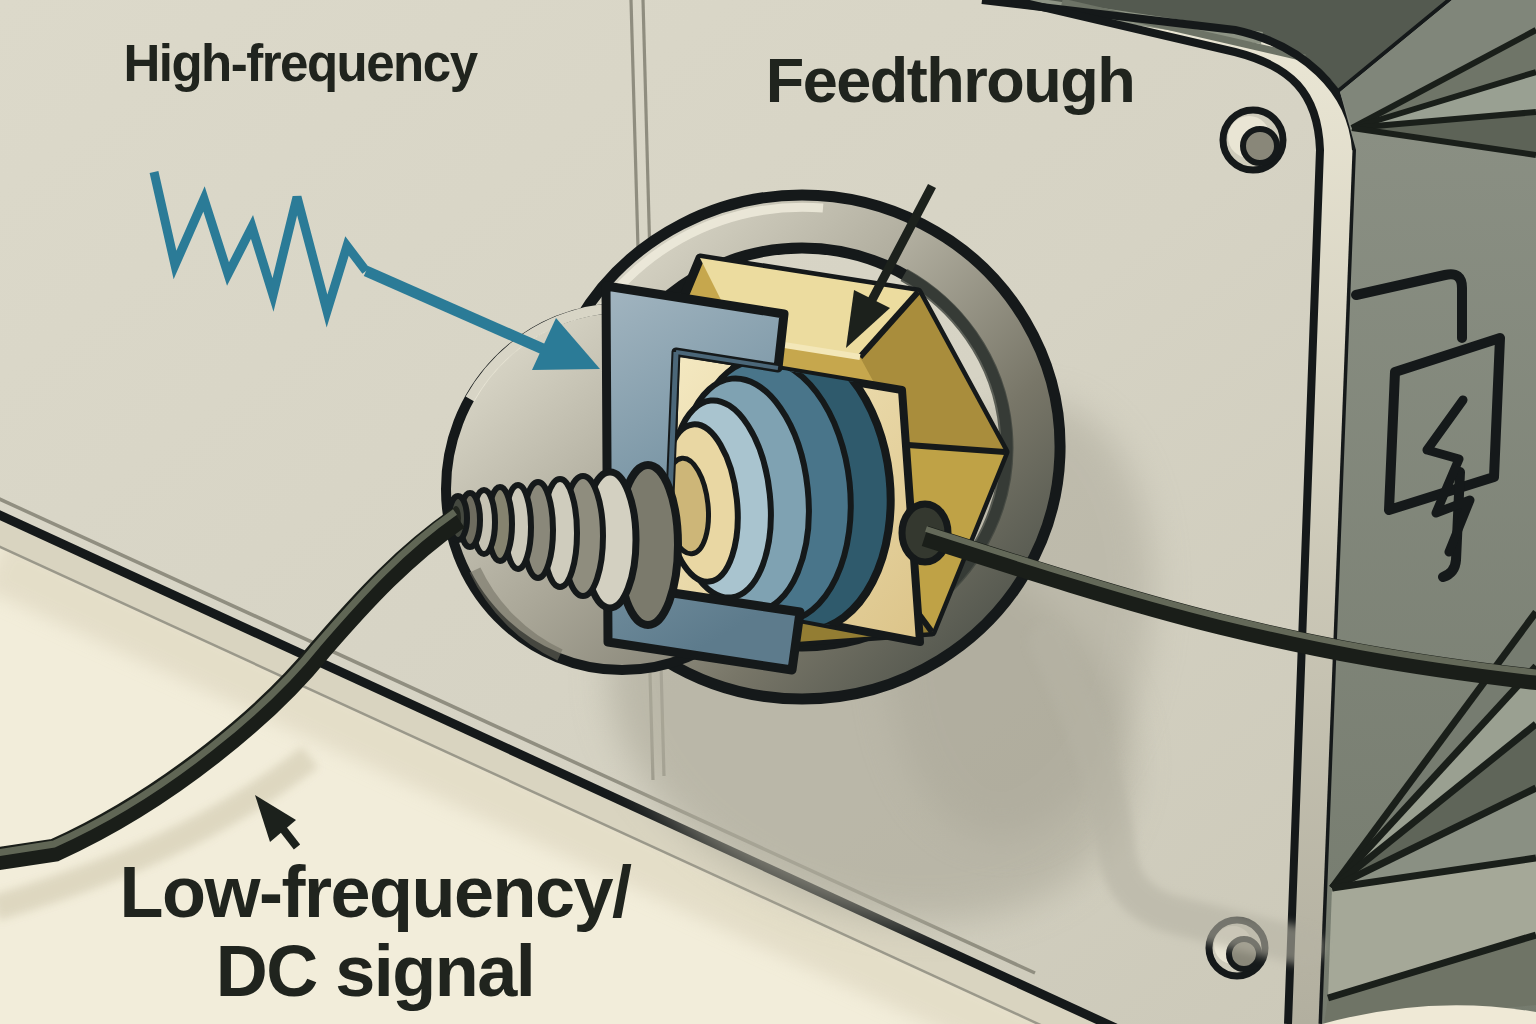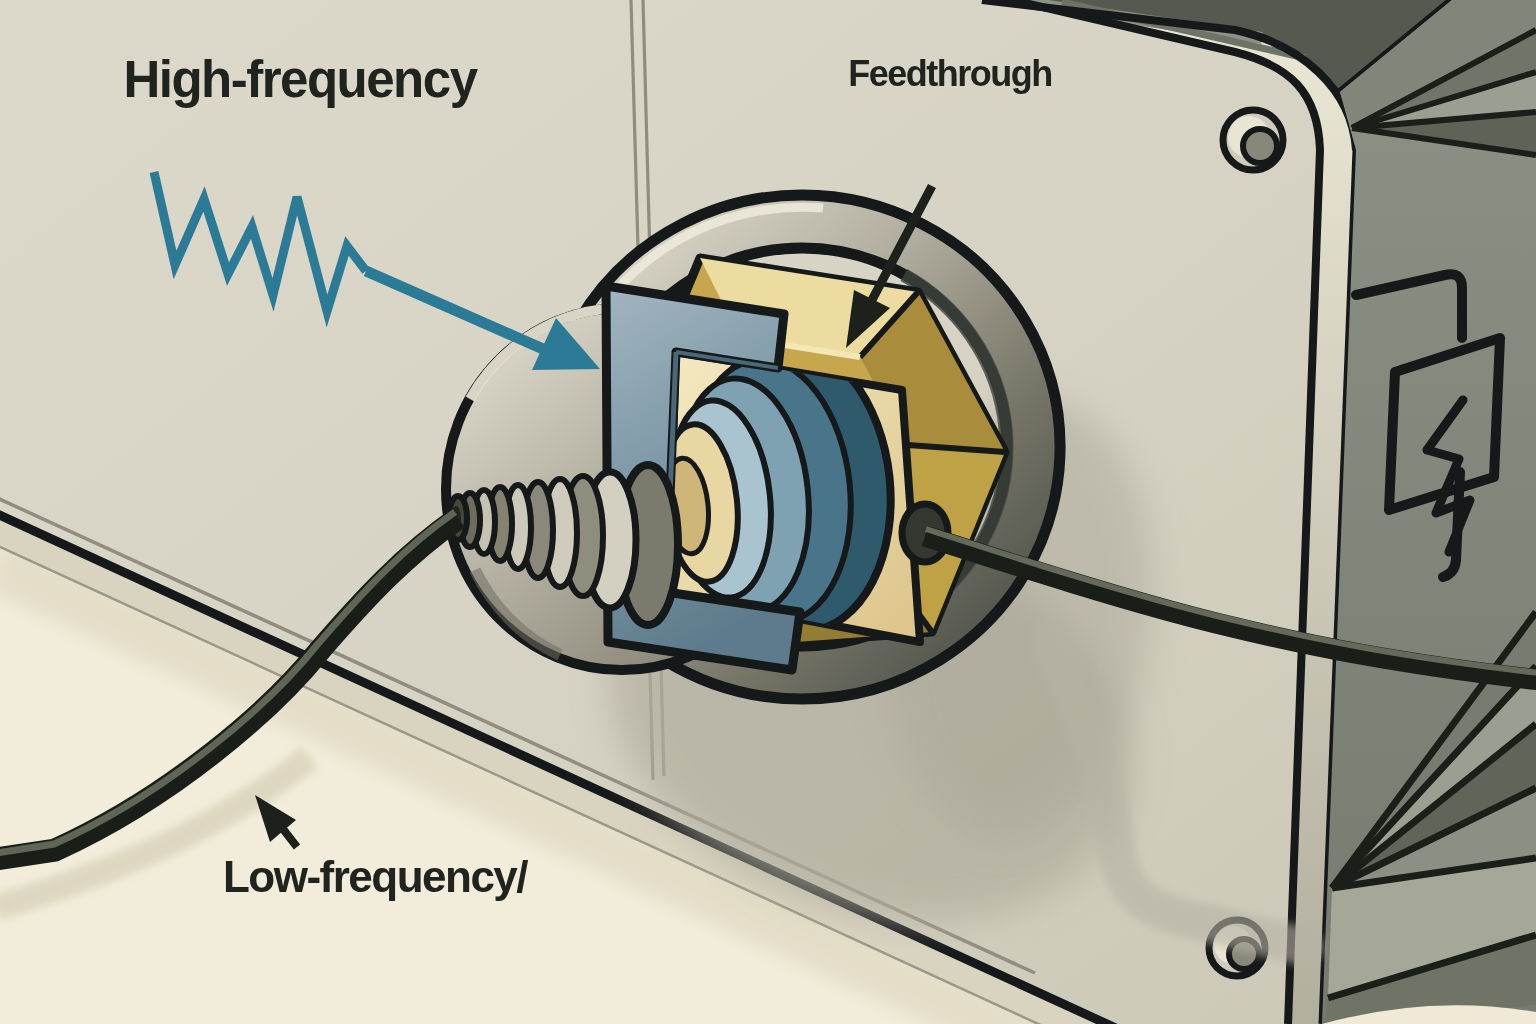--- a/index.html
+++ b/index.html
@@ -6,23 +6,23 @@
   .stage{
     position:relative;width:1536px;height:1024px;overflow:hidden;
     font-family:"Liberation Sans","DejaVu Sans",sans-serif;
   }
   .stage svg{position:absolute;left:0;top:0;}
   .label{
     position:absolute;text-align:center;font-weight:bold;
     color:#20241e;line-height:1.1;letter-spacing:-1.5px;
   }
   .label span{display:block;}
-  #label-hf{left:40px;top:52px;width:520px;font-size:51px;}
-  #label-ft{left:700px;top:54px;width:500px;font-size:36px;}
-  #label-lf{left:115px;top:853px;width:520px;font-size:44px;}
+  #label-hf{left:40px;top:36px;width:520px;font-size:51px;}
+  #label-ft{left:700px;top:46px;width:500px;font-size:63px;}
+  #label-lf{left:115px;top:853px;width:520px;font-size:72px;}
 </style>
 </head>
 <body>
 
 <div class="stage">
 
 <svg width="1536" height="1024" viewBox="0 0 1536 1024">
   <defs>
     <linearGradient id="panelGrad" x1="0" y1="0" x2="1" y2="1">
       <stop offset="0" stop-color="#dcd9ca"></stop>
@@ -239,14 +239,15 @@
 </svg>
 
   <div class="label" id="label-hf">
     <span>High-frequency</span>
   </div>
   <div class="label" id="label-ft">
     <span>Feedthrough</span>
   </div>
   <div class="label" id="label-lf">
     <span>Low-frequency/</span>
+    <span>DC signal</span>
   </div>
 </div>
 
 </body></html>

